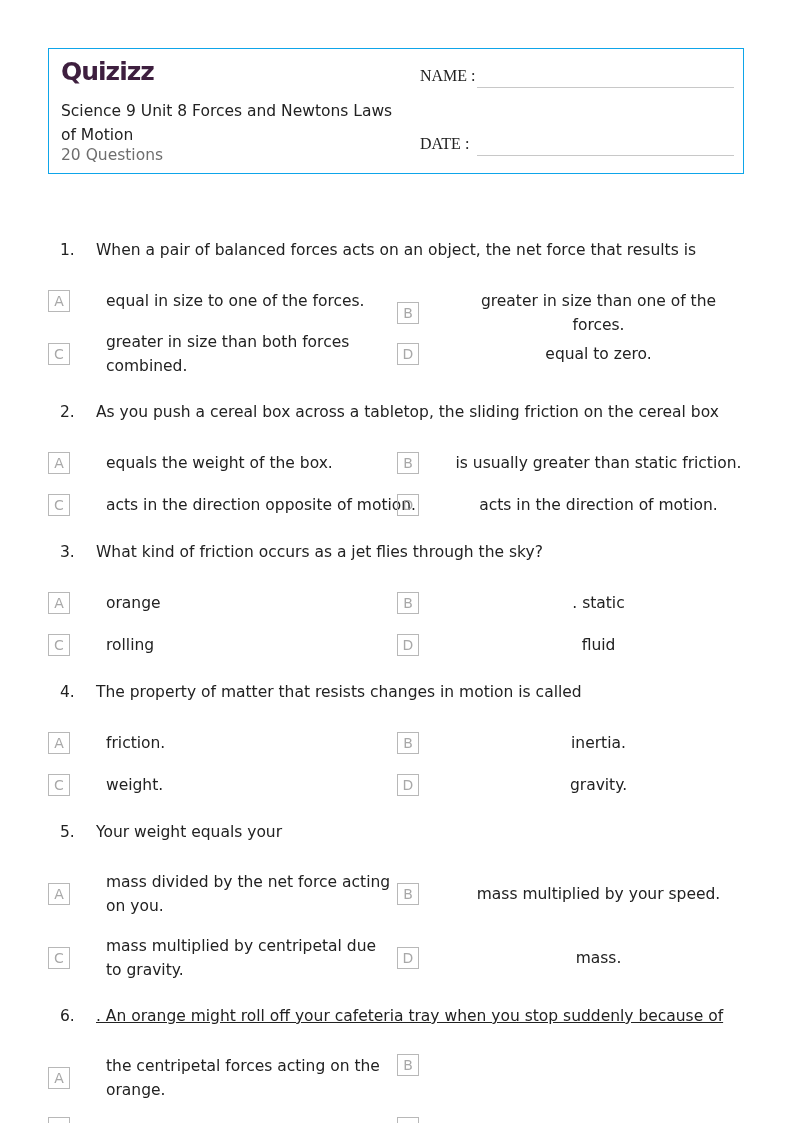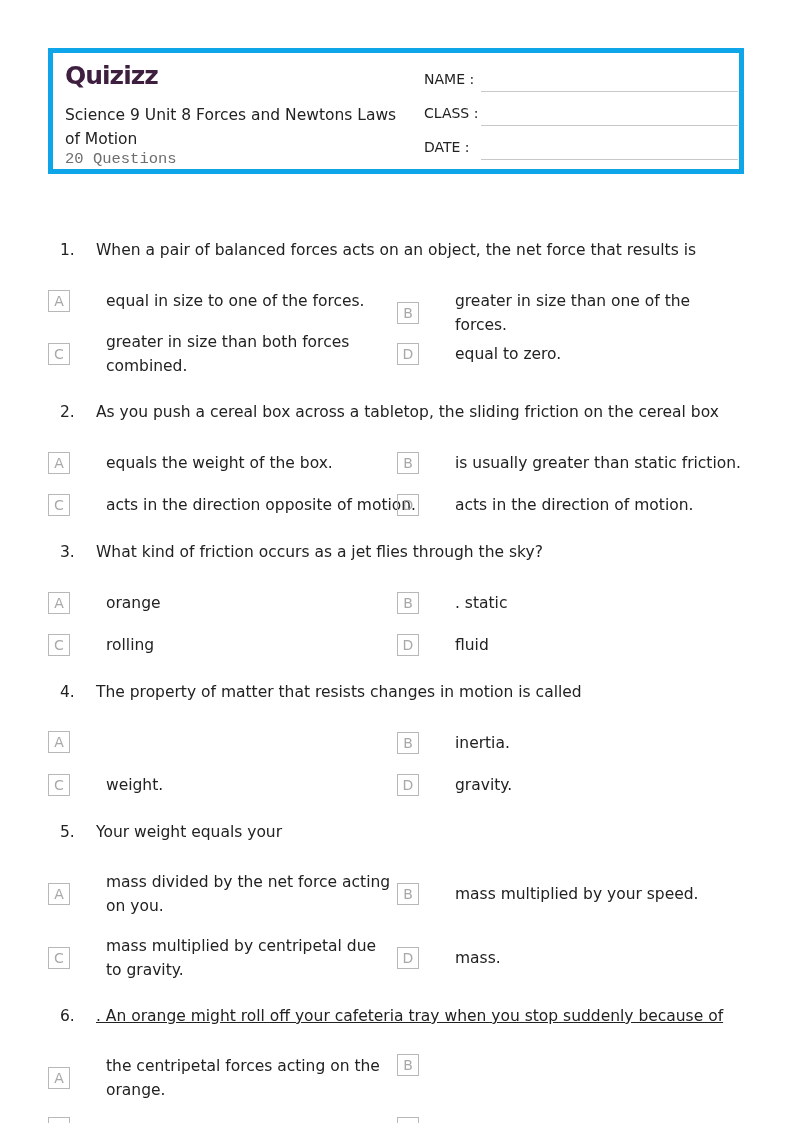--- a/index.html
+++ b/index.html
@@ -3,38 +3,38 @@
 <meta charset="utf-8">
 <style>
   html, body { margin: 0; padding: 0; background: #ffffff; }
   body {
     width: 794px; height: 1123px; overflow: hidden; position: relative;
     font-family: "DejaVu Sans", "Liberation Sans", sans-serif;
     color: #222222;
   }
   .header-box {
     position: absolute; left: 48px; top: 48px; width: 696px; height: 126px;
-    border: 5px solid #0ea5e9; box-sizing: border-box;
+    border: 1px solid #0ea5e9; box-sizing: border-box;
   }
   .logo {
     position: absolute; left: 12px; top: 8px;
     font-family: "DejaVu Sans", sans-serif; font-weight: bold;
     font-size: 25px; letter-spacing: -1px; color: #3e1f3f;
   }
   .title {
     position: absolute; left: 12px; top: 50px; width: 345px;
     font-size: 15.5px; line-height: 24px; color: #222;
   }
   .subtitle {
     position: absolute; left: 12px; top: 97px;
-    font-size: 15.5px; color: #6e6e6e; font-family: Liberation Mono, monospace;
+    font-size: 15.5px; color: #6e6e6e;
   }
   .field {
     position: absolute; left: 371px; height: 24px; width: 314px;
-    font-size: 14px; color: #222;
+    font-size: 16px; color: #222; font-family: Liberation Serif, serif;
   }
   .field .lbl { position: absolute; left: 0; top: 0; }
   .field .line {
     position: absolute; left: 57px; right: 0; top: 20px;
     border-bottom: 1px solid #c8c8c8;
   }
   .q-num {
     position: absolute; left: 60px; font-size: 15.5px; color: #222;
   }
   .q-text {
@@ -47,38 +47,34 @@
     width: 22px; height: 22px; border: 1px solid #b8b8b8; box-sizing: border-box;
     display: flex; align-items: center; justify-content: center;
     font-size: 14px; color: #a8a8a8; flex: 0 0 auto;
   }
   .opt .txt {
     margin-left: 36px; font-size: 15.5px; line-height: 24px; color: #222;
   }
   .opt.left { left: 48px; width: 345px; }
   .opt.right { left: 397px; width: 345px; }
   .opt.left .txt { width: 295px; }
-  .opt.right .txt { width: 295px; }
+  .opt.right .txt { width: 295px; text-align: center; }
 </style>
 </head>
 <body>
 
 <div class="header-box">
   <div class="logo">Quizizz</div>
   <div class="title">Science 9 Unit 8 Forces and Newtons Laws of Motion</div>
   <div class="subtitle">20 Questions</div>
 
   <div class="field" style="top:18px;">
     <span class="lbl">NAME :</span>
     <span class="line"></span>
   </div>
-  <div class="field" style="top:52px;">
-    <span class="lbl">CLASS :</span>
-    <span class="line"></span>
-  </div>
   <div class="field" style="top:86px;">
     <span class="lbl">DATE  :</span>
     <span class="line"></span>
   </div>
 </div>
 
 <div>
   <div class="q-num" style="top:241px;">1.</div>
   <div class="q-text" style="top:241px;">When a pair of balanced forces acts on an object, the net force that results is</div>
   <div class="opt left" style="top:289px;">
@@ -139,20 +135,21 @@
     <span class="box">D</span>
     <span class="txt">fluid</span>
   </div>
 </div>
 
 <div>
   <div class="q-num" style="top:683px;">4.</div>
   <div class="q-text" style="top:683px;">The property of matter that resists changes in motion is called</div>
   <div class="opt left" style="top:731px;">
     <span class="box">A</span>
+    <span class="txt">friction.</span>
   </div>
   <div class="opt right" style="top:731px;">
     <span class="box">B</span>
     <span class="txt">inertia.</span>
   </div>
   <div class="opt left" style="top:773px;">
     <span class="box">C</span>
     <span class="txt">weight.</span>
   </div>
   <div class="opt right" style="top:773px;">

